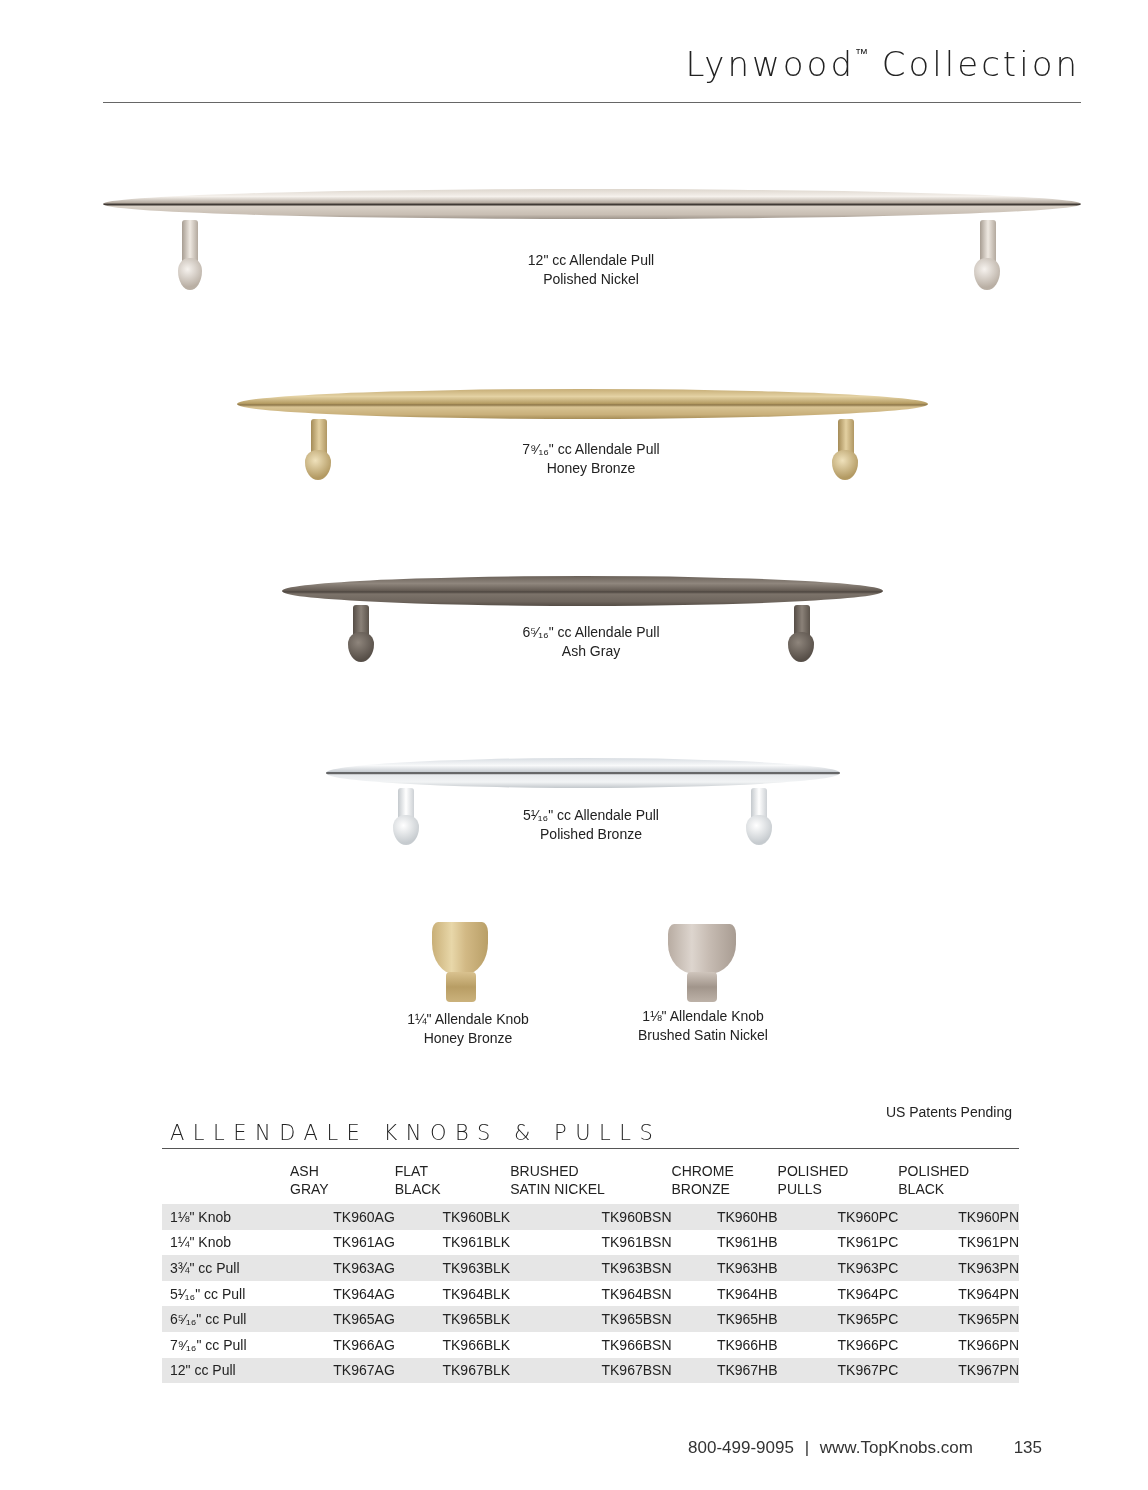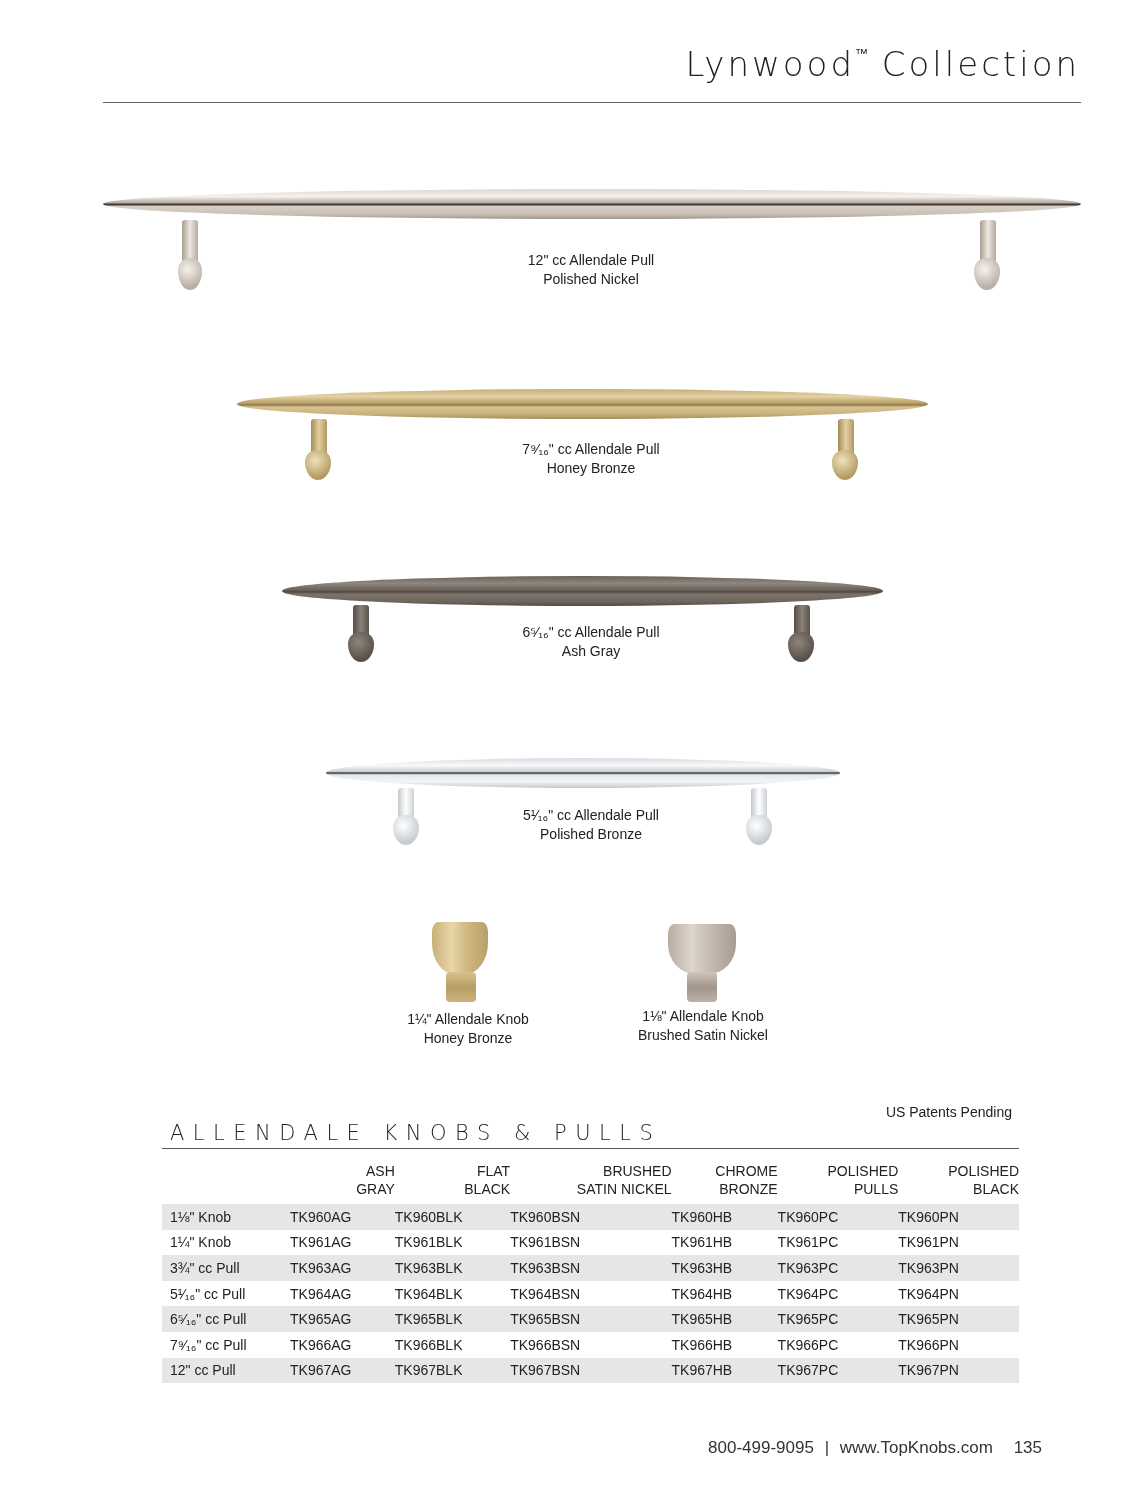--- a/index.html
+++ b/index.html
@@ -23,27 +23,27 @@
   .knob-cap { position:absolute; border-radius:6px 6px 40% 40% / 10px 10px 60% 60%; }
   .knob-base { position:absolute; border-radius:4px; }
 
   .section-title { position:absolute; left:170px; top:1121px; font-size:21px; letter-spacing:8.5px;
                    color:#222; font-family:"DejaVu Sans", sans-serif; font-weight:200; }
   .patents { position:absolute; right:136px; top:1104px; font-size:14px; color:#222; }
   .table-rule { position:absolute; left:162px; top:1148px; width:857px; height:1px; background:#555; }
 
   table.spec { position:absolute; left:162px; top:1160px; width:857px; border-collapse:collapse;
                font-size:14px; color:#222; }
-  table.spec th { font-weight:normal; text-align:right; line-height:18px; padding:2px 0 6px 0; }
-  table.spec td { height:25.6px; padding:0; text-align:left; }
+  table.spec th { font-weight:normal; text-align:left; line-height:18px; padding:2px 0 6px 0; }
+  table.spec td { height:25.6px; padding:0; text-align:right; }
   table.spec td.first { text-align:left; padding-left:8px; width:120px; }
   table.spec tr.shade td { background:#e6e6e6; }
 
   .footer { position:absolute; right:106px; top:1438px; font-size:17px; color:#333; white-space:nowrap; }
-  .footer .page { margin-left:16px; }
+  .footer .page { margin-left:36px; }
 </style>
 </head>
 <body>
 
 <div class="header-title">
   <span>Lynwood</span><sup>™</sup>
   <span>Collection</span>
 </div>
 <div class="header-rule"></div>
 

